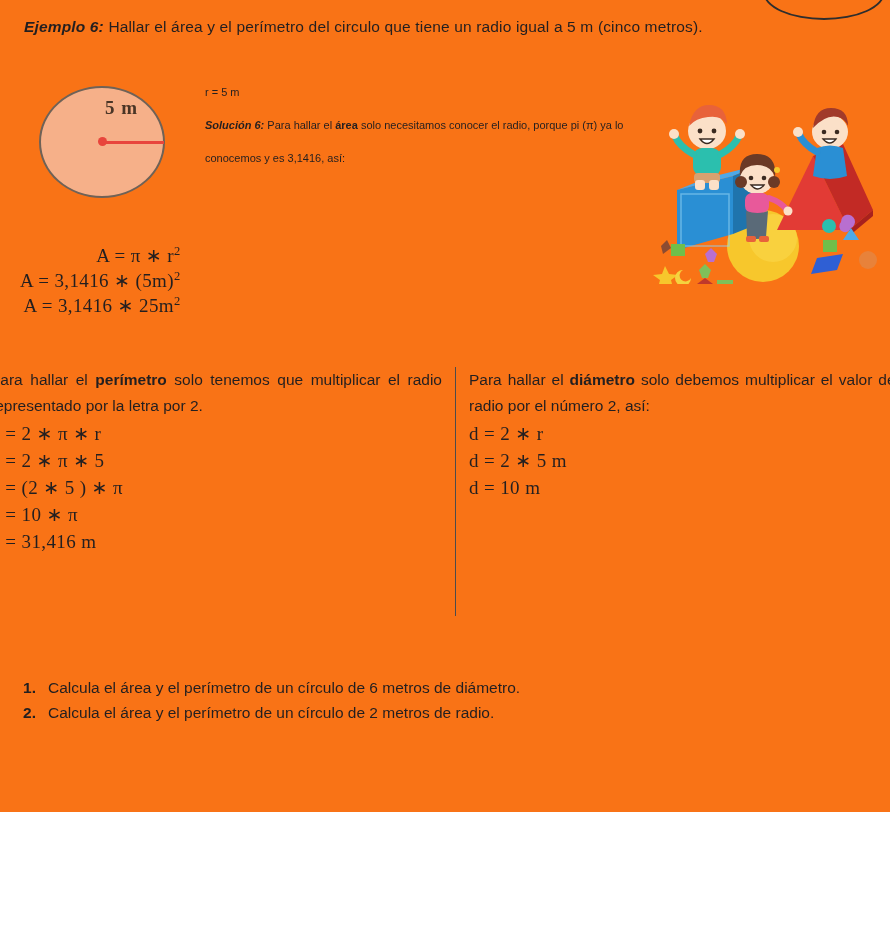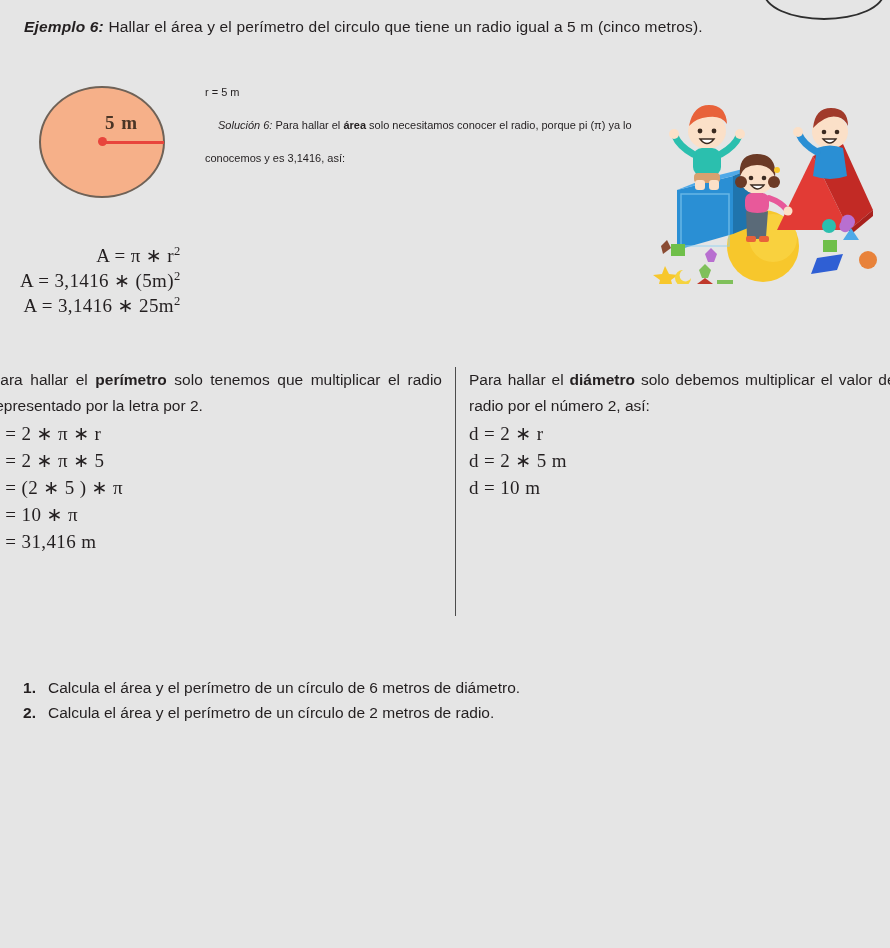--- a/index.html
+++ b/index.html
@@ -15,22 +15,22 @@
     position: relative;
     font-family: "Liberation Sans", sans-serif;
     color: #231f20;
     -webkit-font-smoothing: antialiased;
   }
 
   .page {
     position: absolute;
     left: 0; top: 0;
     width: 890px;
-    height: 948px;
-    background: #e5e5e5;
+    height: 812px;
+    background: #f97316;
     overflow: hidden;
   }
 
   
   .top-arc {
     position: absolute;
     left: 763px;
     top: -36px;
     width: 118px;
     height: 52px;
@@ -86,41 +86,41 @@
     left: 59px;
     top: 51px;
     width: 9px;
     height: 9px;
     border-radius: 50%;
     background: #e8453c;
   }
   .figure-circle .radius-label {
     position: absolute;
     left: 66px;
-    top: 26px;
+    top: 11px;
     font-family: "Liberation Serif", serif;
     font-size: 19px;
     font-weight: bold;
     color: #4a3526;
     letter-spacing: 0.05em;
     white-space: nowrap;
   }
 
   
   .solution {
     position: absolute;
     left: 205px;
     top: 76px;
     width: 430px;
     font-size: 11px;
     line-height: 33px;
     color: #231f20;
   }
   .solution .b { font-weight: bold; }
-  .solution .lead { font-weight: normal; font-style: italic; margin-left: 13px; }
+  .solution .lead { font-weight: bold; font-style: italic; }
 
   
   .illustration {
     position: absolute;
     left: 647px;
     top: 98px;
     width: 240px;
     height: 186px;
   }
   .illustration svg { display: block; }

